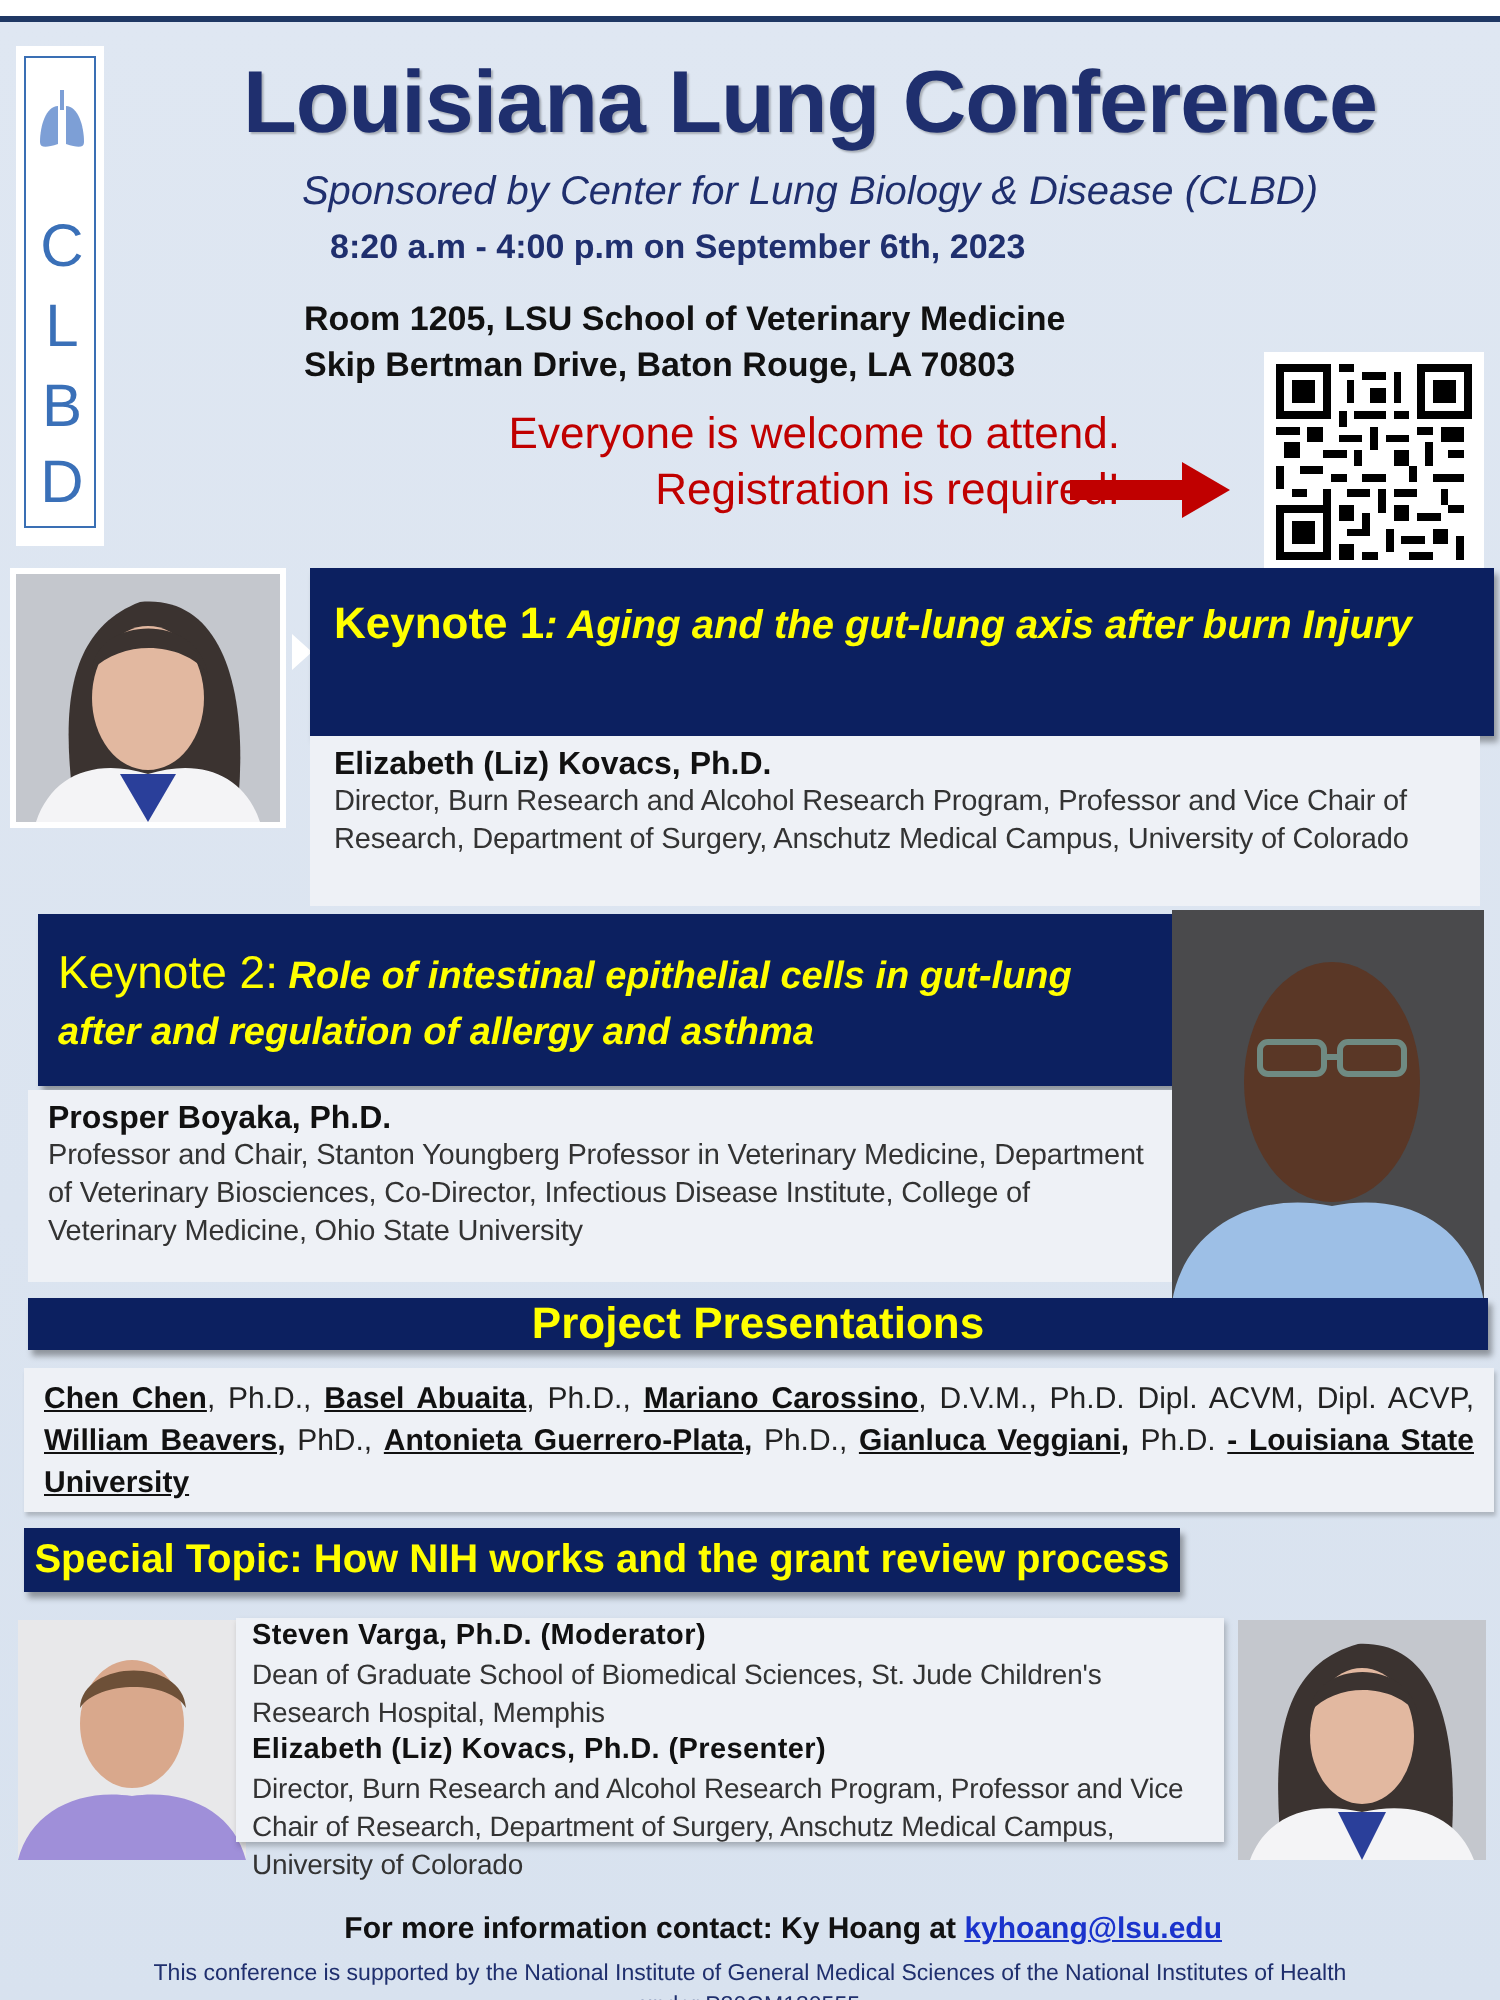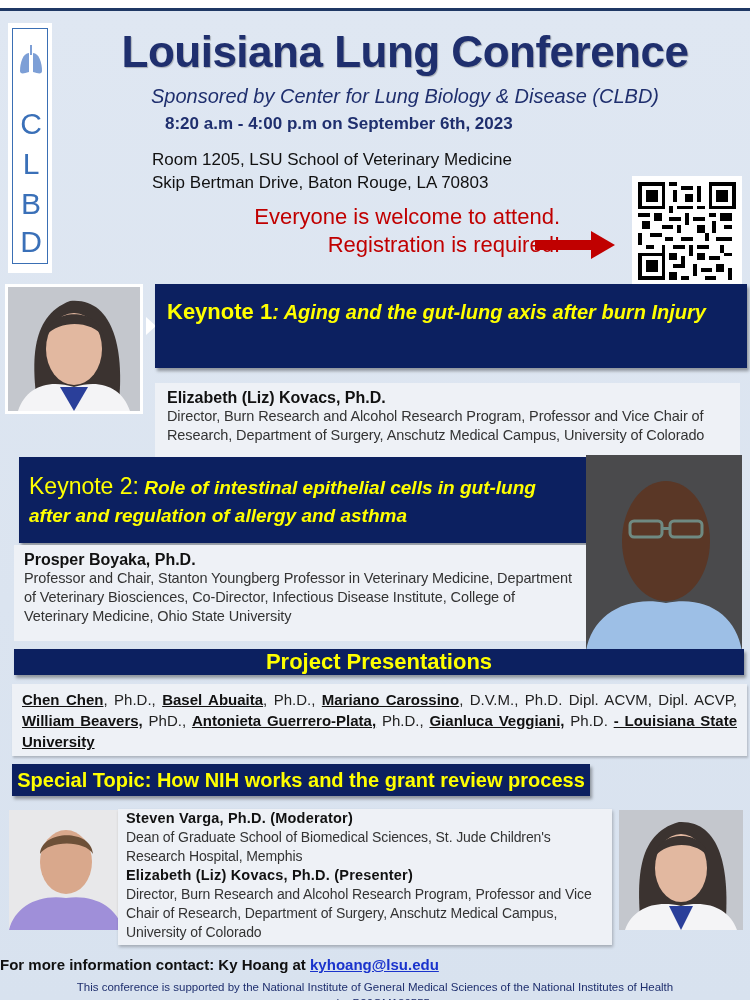--- a/index.html
+++ b/index.html
@@ -33,21 +33,21 @@
     text-shadow: 1px 1px 1px rgba(0,0,0,0.25);
   }
   .sponsor {
     left: 60px; top: 74px; width: 690px; text-align: center;
     font-size: 20px; font-style: italic; color: #1f2f6e;
   }
   .datetime {
     left: 165px; top: 103px; font-size: 17px; font-weight: bold; color: #1f2f6e;
   }
   .venue {
-    left: 152px; top: 137px; font-size: 17px; font-weight: normal; color: #111;
+    left: 152px; top: 137px; font-size: 17px; font-weight: bold; color: #111;
     line-height: 23px;
   }
   .welcome {
     left: 160px; top: 192px; width: 400px; text-align: right;
     font-size: 22px; color: #c00000; line-height: 28px;
   }
   .arrow { left: 535px; top: 220px; width: 80px; height: 28px; }
   .qr { left: 632px; top: 165px; width: 110px; height: 110px; background: #fff; padding: 6px; }
 
   
@@ -66,21 +66,21 @@
     left: 155px; top: 273px; width: 592px; height: 84px;
     padding: 14px 12px 4px 12px; font-size: 20px; line-height: 28px;
   }
   .k1-banner .kn-label { font-size: 22px; }
   .k1-pointer {
     left: 146px; top: 306px; width: 0; height: 0;
     border-top: 9px solid transparent; border-bottom: 9px solid transparent;
     border-left: 10px solid #ffffff;
   }
   .k1-info {
-    left: 155px; top: 372px; width: 585px; height: 85px;
+    left: 155px; top: 357px; width: 585px; height: 85px;
     background: #eef1f6; padding: 6px 12px;
   }
   .spk-name { font-size: 16px; font-weight: bold; color: #111; }
   .spk-desc { font-size: 14.5px; color: #333; line-height: 19px; letter-spacing: -0.1px; }
 
   .k2-banner {
     left: 19px; top: 446px; width: 568px; height: 86px;
     padding: 15px 10px 0 10px; font-size: 19px; line-height: 28px;
   }
   .k2-banner .kn-label { font-size: 23px; font-weight: normal; }
@@ -103,29 +103,29 @@
   }
   .pp-box b { color: #111; text-decoration: underline; }
 
   .st-banner {
     left: 12px; top: 753px; width: 578px; height: 32px;
     text-align: center; font-size: 20px; font-weight: bold; line-height: 32px;
   }
 
   .st-photo-left { left: 9px; top: 799px; width: 114px; height: 120px; }
   .st-info {
-    left: 118px; top: 798px; width: 494px; height: 136px;
+    left: 118px; top: 798px; width: 494px; height: 112px;
     background: #eef1f6; padding: 0 8px; box-shadow: 1px 2px 3px rgba(0,0,0,0.25);
   }
   .st-info .spk-name { font-size: 14.5px; letter-spacing: 0.2px; line-height: 19px; }
   .st-info .spk-desc { font-size: 14px; line-height: 19px; }
   .st-photo-right { left: 619px; top: 799px; width: 124px; height: 120px; }
 
   .contact {
-    left: 0; top: 945px; width: 611px; text-align: left;
+    left: 0; top: 945px; width: 611px; text-align: right;
     font-size: 15px; font-weight: bold; color: #111;
   }
   .contact a { color: #1a33cc; text-decoration: underline; }
   .support {
     left: 0; top: 968px; width: 750px; text-align: center;
     font-size: 11.5px; color: #1f2f6e; line-height: 16px;
   }
 </style>
 </head>
 <body>

